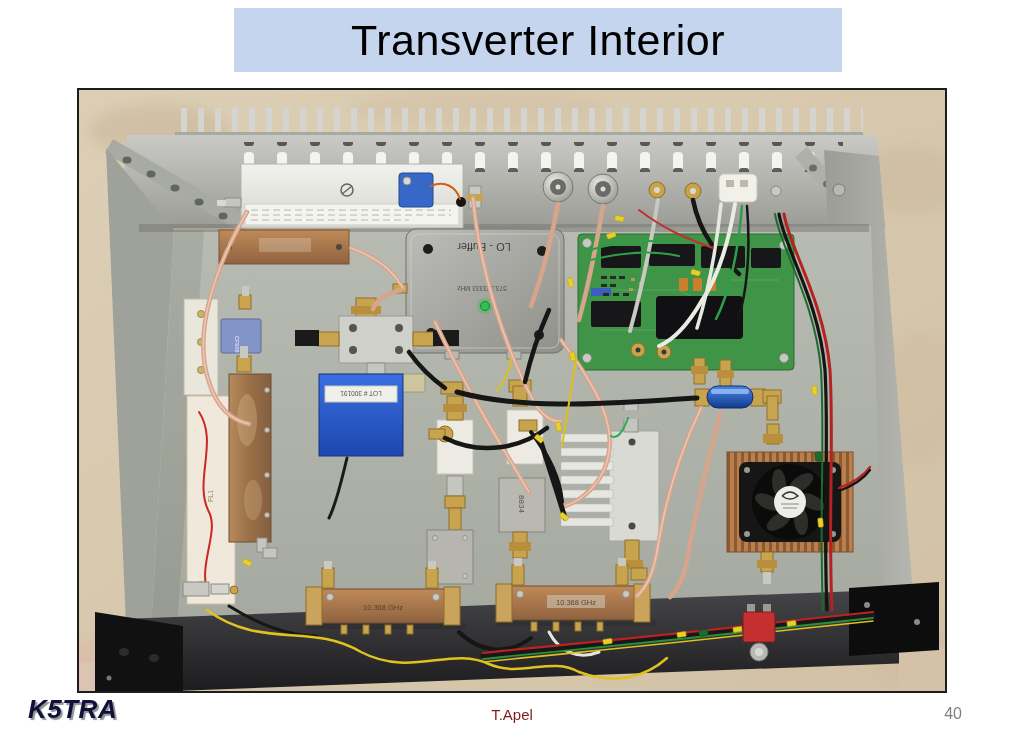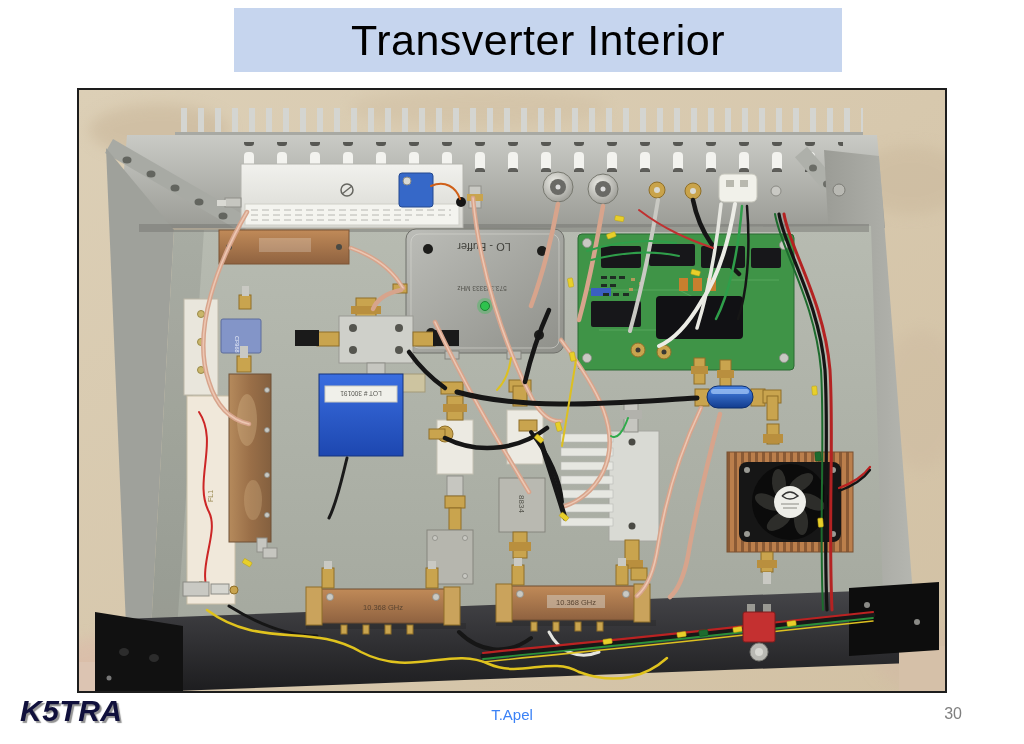--- a/index.html
+++ b/index.html
@@ -4,23 +4,23 @@
 <style>
   html,body{margin:0;padding:0;background:#ffffff;}
   .slide{position:relative;width:1024px;height:744px;background:#ffffff;overflow:hidden;
          font-family:"Liberation Sans",sans-serif;}
   .title-banner{position:absolute;left:234px;top:8px;width:608px;height:64px;
                 background:#c6d5ee;display:flex;align-items:center;justify-content:center;}
   .title-banner .title-text{font-size:43px;color:#000000;letter-spacing:0.5px;}
   .photo{position:absolute;left:77px;top:88px;width:870px;height:605px;margin:0;
          border:2px solid #1d1d1d;box-sizing:border-box;background:#d6c7ad;}
   .photo svg{display:block;width:100%;height:100%;}
-  .logo{position:absolute;left:20px;top:694px;font-size:30px;font-weight:bold;font-style:italic;
+  .logo{position:absolute;left:28px;top:694px;font-size:26px;font-weight:bold;font-style:italic;
         color:#10103c;text-shadow:2px 2px 1px rgba(110,110,110,0.75);letter-spacing:0.5px;}
-  .author{position:absolute;left:0;right:0;top:706px;text-align:center;font-size:15px;color:#3b82f6;}
+  .author{position:absolute;left:0;right:0;top:706px;text-align:center;font-size:15px;color:#7f1d1d;}
   .page-number{position:absolute;right:62px;top:705px;font-size:16px;color:#7f7f7f;}
 
   
   .salmon{fill:none;stroke:#d7a48c;stroke-width:4.5;stroke-linecap:round;}
   .salmon-hl{fill:none;stroke:#f0cdb8;stroke-width:1.6;stroke-linecap:round;opacity:.85;}
   .blk{fill:none;stroke:#161616;stroke-linecap:round;}
   .wire{fill:none;stroke-linecap:round;}
   .tie{fill:#e8cf2a;stroke:#b89f12;stroke-width:.5;}
   .tieg{fill:#1d6b2f;stroke:#0d4a1c;stroke-width:.5;}
   .screw{fill:#c9c9c3;stroke:#8a8a84;stroke-width:.8;}
@@ -527,15 +527,15 @@
         <rect x="684" y="514" width="8" height="10" fill="#999993"></rect>
         <rect x="664" y="522" width="32" height="30" rx="2" fill="#c43030" stroke="#7e1b1b"></rect>
         <circle cx="680" cy="562" r="9" fill="#b9b9b3" stroke="#7a7a74"></circle>
         <circle cx="680" cy="562" r="4" fill="#d9d9d3"></circle>
       </g>
     </svg>
   </figure>
 
   <div class="logo">K5TRA</div>
   <div class="author">T.Apel</div>
-  <div class="page-number">30</div>
+  <div class="page-number">40</div>
 
 </div>
 
 </body></html>

